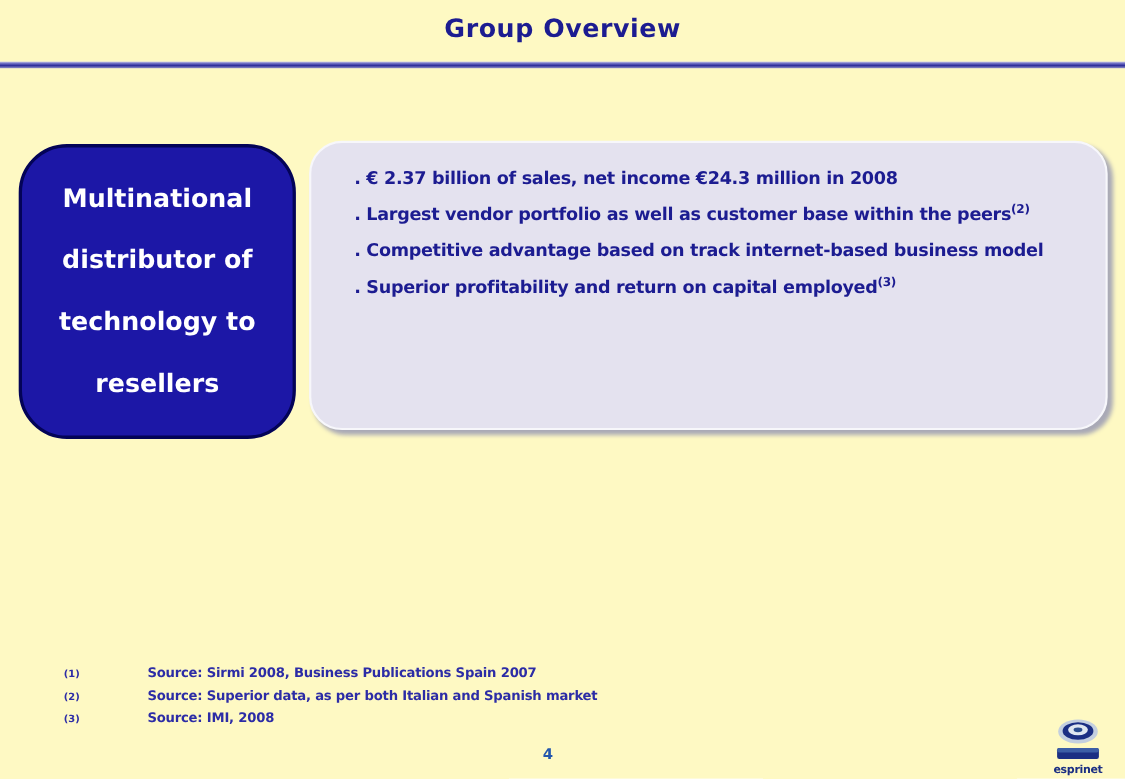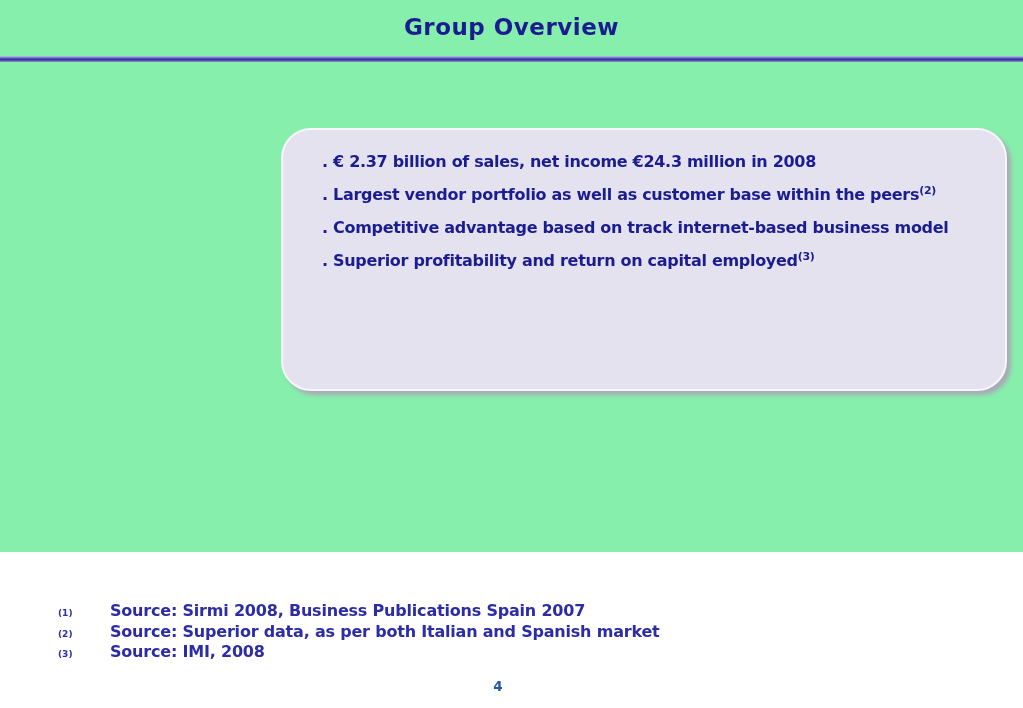--- a/index.html
+++ b/index.html
@@ -7,22 +7,22 @@
     padding: 0;
     width: 1023px;
     height: 708px;
     background: #ffffff;
     font-family: "DejaVu Sans", "Liberation Sans", sans-serif;
     overflow: hidden;
   }
   .slide {
     position: relative;
     width: 1023px;
-    height: 552px;
-    background: #86efac;
+    height: 708px;
+    background: #fef9c3;
   }
 
   
   .title {
     position: absolute;
     top: 14px;
     left: 0;
     width: 100%;
     text-align: center;
     font-size: 23px;
@@ -110,24 +110,25 @@
     grid-template-columns: 52px auto;
     line-height: 18.5px;
   }
   .fnmark {
     font-size: 9px;
     font-weight: bold;
     color: #2c2ca6;
     padding-top: 2px;
   }
   .fntext {
-    font-size: 16px;
+    font-size: 12px;
     font-weight: bold;
     color: #2c2ca6;
     letter-spacing: -0.2px;
+    margin-left: 24px;
   }
 
   
   .footer-title {
     position: absolute;
     left: 34px;
     top: 678px;
     font-size: 13.5px;
     font-weight: bold;
     color: #2457ad;
@@ -169,32 +170,51 @@
 
   <div class="panel">
     <div class="bullets">
         <div class="bullet"><span>. € 2.37 billion of sales, net income €24.3 million in 2008</span></div>
         <div class="bullet"><span>. Largest vendor portfolio as well as customer base within the peers</span><sup>(2)</sup></div>
         <div class="bullet"><span>. Competitive advantage based on track internet-based business model</span></div>
         <div class="bullet"><span>. Superior profitability and return on capital employed</span><sup>(3)</sup></div>
       </div>
   </div>
 
+  <div class="bluebox">
+    <div class="lines">
+        <div class="statement-line">Multinational</div>
+        <div class="statement-line">distributor of</div>
+        <div class="statement-line">technology to</div>
+        <div class="statement-line">resellers</div>
+      </div>
+  </div>
 
   <div class="footnotes">
       <div class="fnrow">
         <span class="fnmark">(1)</span>
         <span class="fntext">Source: Sirmi 2008, Business Publications Spain 2007</span>
       </div>
       <div class="fnrow">
         <span class="fnmark">(2)</span>
         <span class="fntext">Source: Superior data, as per both Italian and Spanish market</span>
       </div>
       <div class="fnrow">
         <span class="fnmark">(3)</span>
         <span class="fntext">Source: IMI, 2008</span>
       </div>
     </div>
 
   <div class="page-number">4</div>
 
+  <div class="logo">
+    <svg width="60" height="44" viewBox="0 0 60 44">
+      <ellipse cx="30" cy="15" rx="18" ry="11" fill="#c3cfdf"></ellipse>
+      <ellipse cx="30" cy="14.5" rx="14" ry="8" fill="#1b2f83"></ellipse>
+      <ellipse cx="30" cy="13.5" rx="9" ry="5" fill="#dfe7f0"></ellipse>
+      <ellipse cx="30" cy="13.5" rx="4" ry="2.2" fill="#2a4d8f"></ellipse>
+      <rect x="11" y="30" width="38" height="10" rx="2" fill="#1b2f83"></rect>
+      <rect x="11" y="30" width="38" height="4" rx="2" fill="#3c5ea6"></rect>
+    </svg>
+    <div class="logo-word">esprinet</div>
+  </div>
 
 </div>
 
 </body></html>

